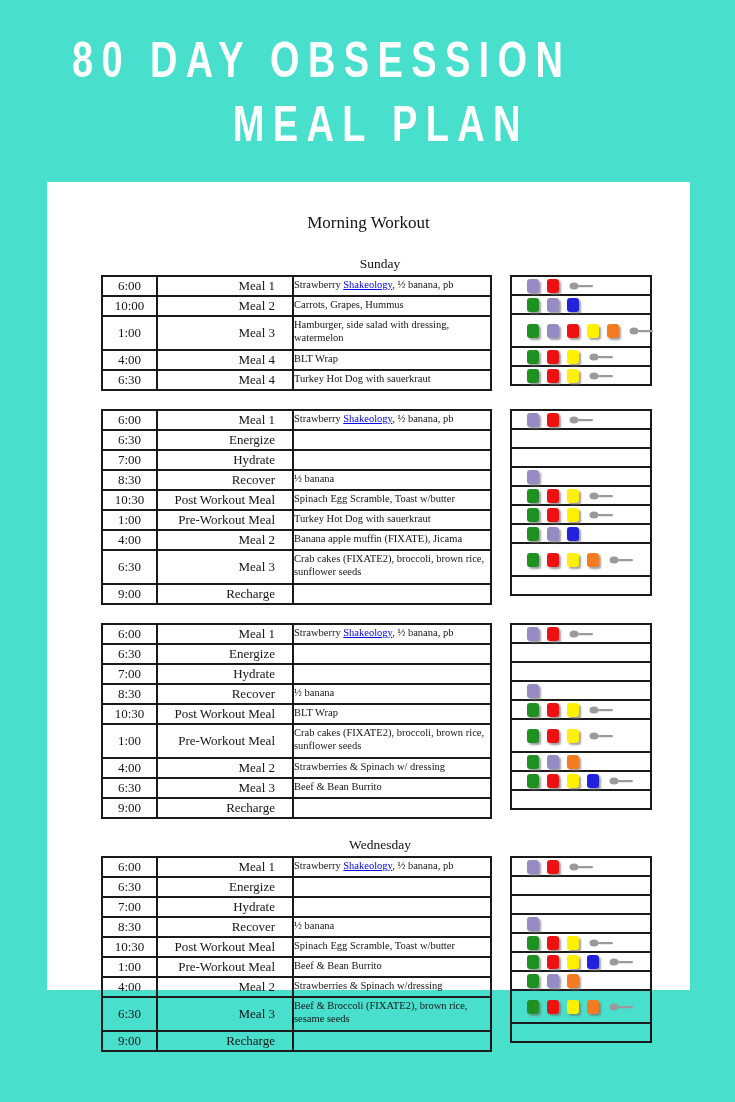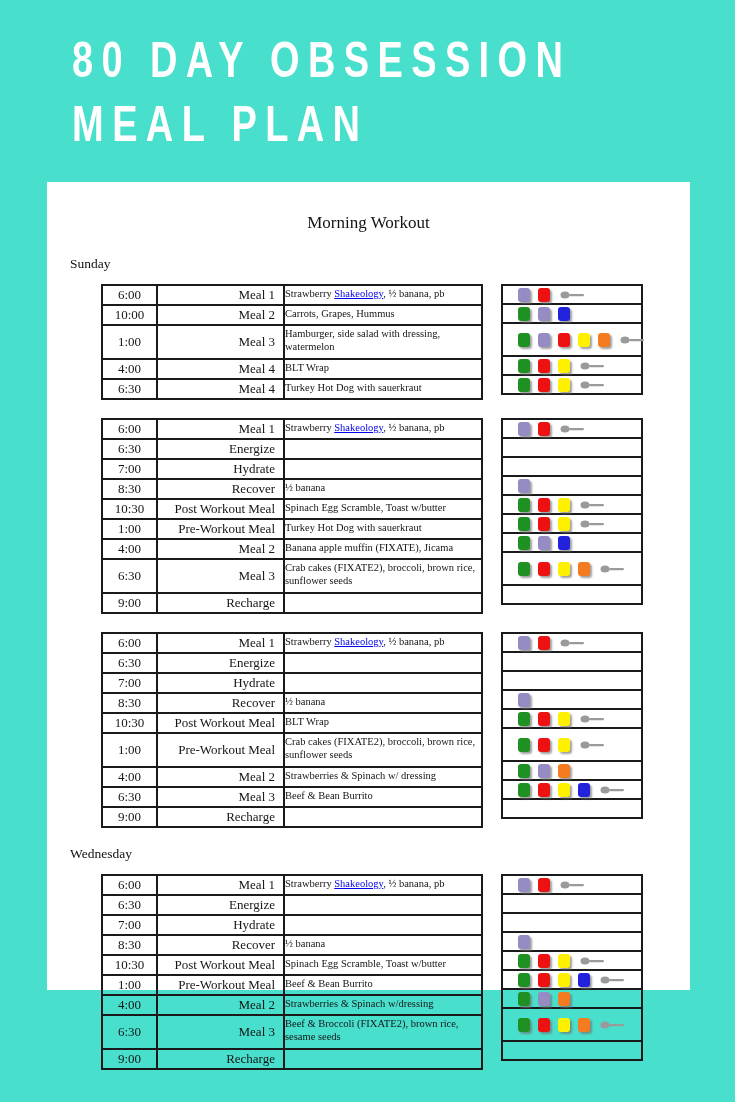--- a/index.html
+++ b/index.html
@@ -7,21 +7,21 @@
     width:735px;height:1102px;
     background:#49DFCD;
     position:relative;
     overflow:hidden;
     font-family:"Liberation Serif", serif;
     color:#151515;
   }
   
   .pin-title{
     position:absolute;top:28px;left:0;width:601px;
-    text-align:left;color:#ffffff;
+    text-align:right;color:#ffffff;
   }
   .pin-title .line{
     display:block;
     font-family:"Liberation Sans", sans-serif;
     font-weight:bold;
     font-size:50px;
     line-height:64px;
     letter-spacing:11px;
     transform:scaleX(0.76);
     transform-origin:50% 50%;
@@ -39,34 +39,34 @@
     font-size:17px;
     line-height:23px;
     color:#131313;
   }
   
   #days-root{margin-top:22px;}
   .day-section{margin-left:18px;margin-top:18px;}
   .day-section:first-child{margin-top:0;}
   .day-name{
     font-size:13.5px;line-height:15px;
-    padding-left:5px;margin-bottom:13px;color:#111;
+    padding-left:5px;margin-bottom:4px;color:#111;text-align:center;
   }
   .day-row{display:flex;align-items:flex-start;margin-left:36px;}
   table{border-collapse:collapse;}
   td{border:2px solid #1a1a1a;padding:0;overflow:visible;}
   .main-table{width:362px;table-layout:fixed;}
   .col-time{width:53px;}
   .col-label{width:117px;}
   .col-desc{width:192px;}
   .cont-table{margin-left:18px;width:142px;table-layout:fixed;}
   tr.h-n td{height:17px;}
   tr.h-t td{height:31px;}
   .cell-time{text-align:center;font-size:13px;vertical-align:middle;}
-  .cell-label{text-align:right;font-size:13px;padding-right:8px;vertical-align:middle;}
+  .cell-label{text-align:right;font-size:13px;padding-right:17px;vertical-align:middle;}
   .cell-desc{font-size:10.5px;line-height:13px;padding:1px 4px 0 0;vertical-align:top;}
   .cell-desc .link{color:#0000EE;text-decoration:underline;cursor:pointer;}
   .cell-cont{vertical-align:middle;}
   .containers{
     display:flex;align-items:center;
     padding-left:15px;height:100%;
     white-space:nowrap;
   }
   .sq{
     width:12px;height:14px;flex:none;

